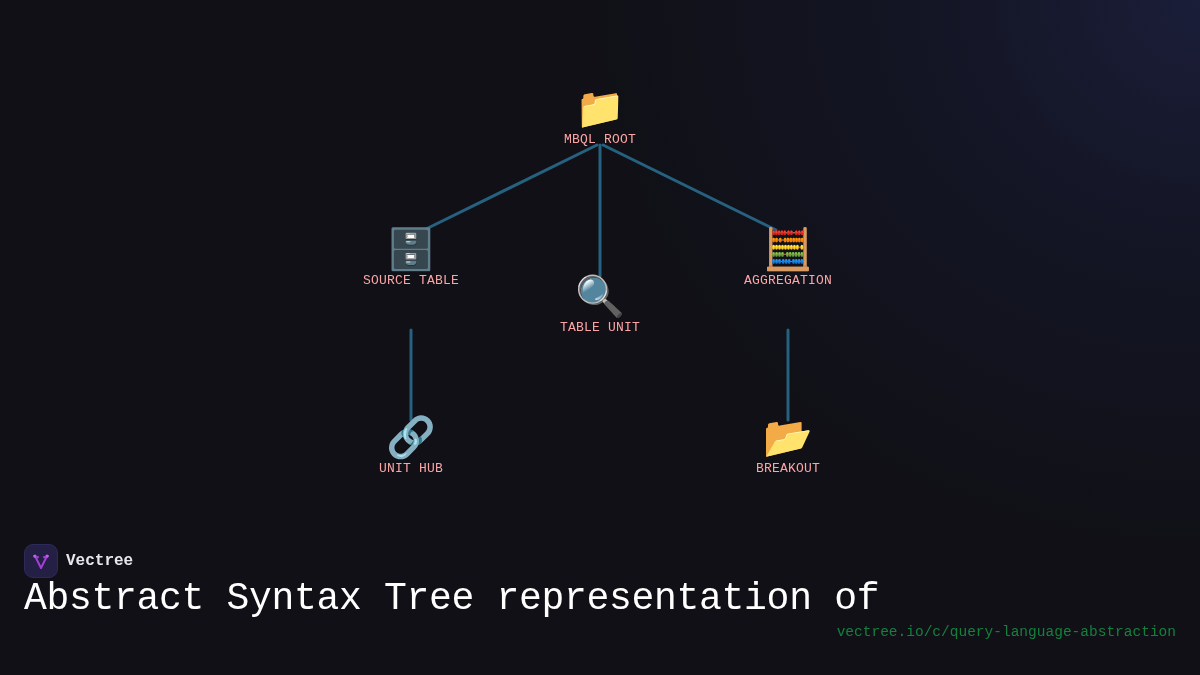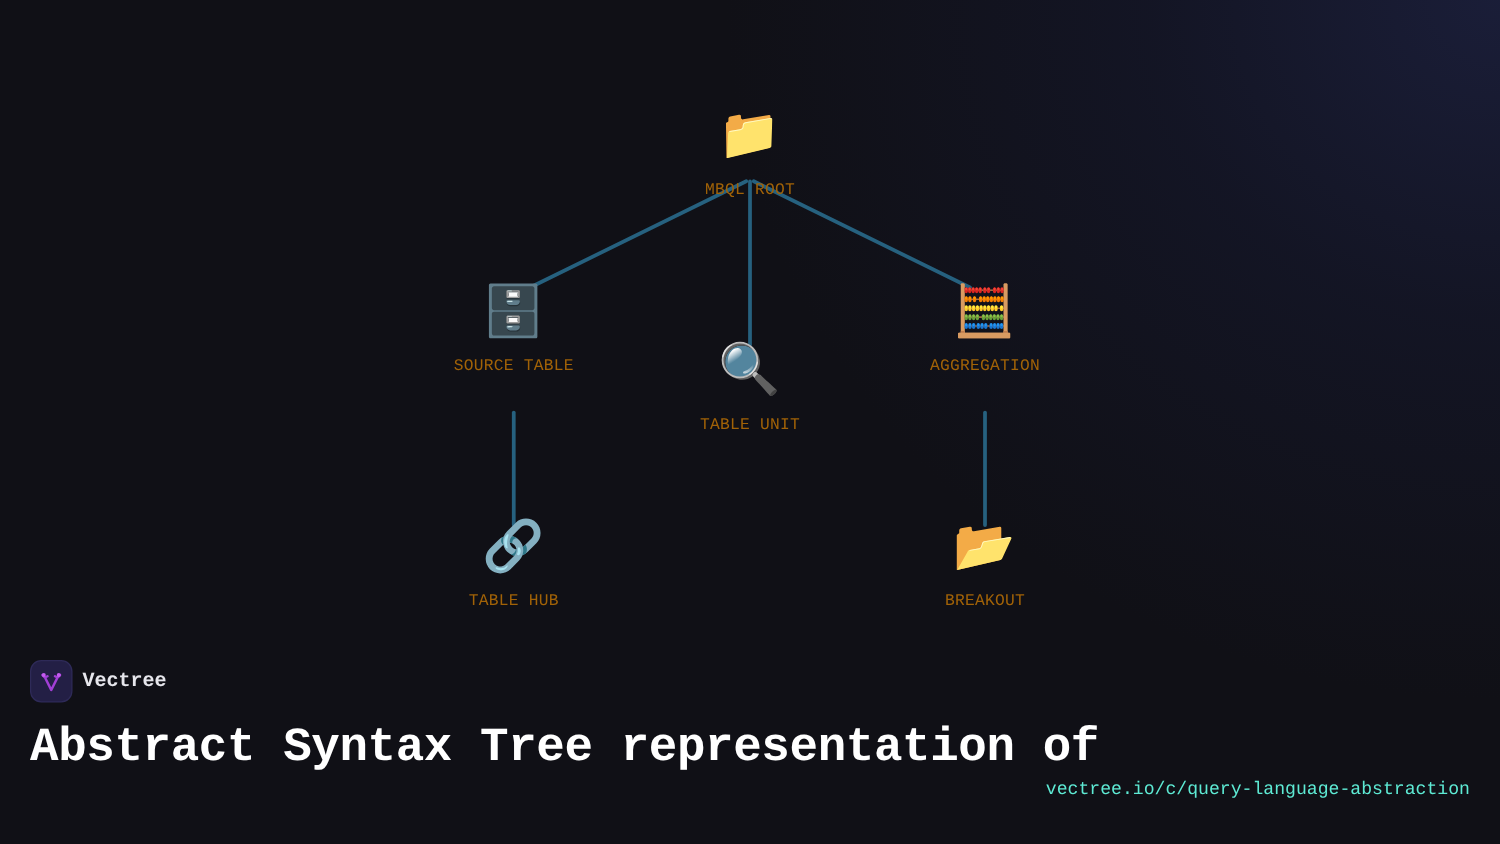--- a/index.html
+++ b/index.html
@@ -40,31 +40,31 @@
       transform: translateX(-50%);
       cursor: pointer;
     }
     .node .emoji {
       font-size: 40px;
       line-height: 48px;
       height: 48px;
       font-family: "DejaVu Sans", sans-serif;
     }
     .node .label {
-      margin-top: 12px;
+      margin-top: 0;
       font-size: 13px;
       letter-spacing: 0.2px;
-      color: #a16207;
+      color: #fca5a5;
       white-space: nowrap;
       font-family: "Liberation Mono", "DejaVu Sans Mono", monospace;
     }
     .brand {
       position: absolute;
       left: 24px;
-      top: 528px;
+      top: 544px;
       display: flex;
       align-items: center;
       gap: 8px;
     }
     .logo {
       width: 34px;
       height: 34px;
       border-radius: 9px;
       background: #231f45;
       border: 1px solid #2e2a58;
@@ -79,34 +79,34 @@
       color: #e6e6ec;
       font-family: "Liberation Mono", "DejaVu Sans Mono", monospace;
     }
     .title {
       position: absolute;
       left: 24px;
       top: 582px;
       margin: 0;
       font-size: 38px;
       line-height: 33px;
-      font-weight: bold;
+      font-weight: normal;
       color: #ffffff;
       font-family: "Liberation Mono", "DejaVu Sans Mono", monospace;
       letter-spacing: -0.3px;
     }
     .title span {
       display: block;
     }
     .url {
       position: absolute;
       right: 24px;
       top: 624px;
       font-size: 14.5px;
-      color: #5eead4;
+      color: #15803d;
       font-family: "Liberation Mono", "DejaVu Sans Mono", monospace;
     }
   </style>
 </head>
 <body>
 
 <div class="bg-glow"></div>
 
 <div class="canvas">
   <svg class="edges" viewBox="0 0 1200 675">
@@ -132,21 +132,21 @@
     <span class="label">TABLE UNIT</span>
   </div>
 
   <div class="node" style="left:788px; top:225px;">
     <span class="emoji">🧮</span>
     <span class="label">AGGREGATION</span>
   </div>
 
   <div class="node" style="left:411px; top:413px;">
     <span class="emoji">🔗</span>
-    <span class="label">TABLE HUB</span>
+    <span class="label">UNIT HUB</span>
   </div>
 
   <div class="node" style="left:788px; top:413px;">
     <span class="emoji">📂</span>
     <span class="label">BREAKOUT</span>
   </div>
 </div>
 
 <div class="brand">
   <div class="logo">

